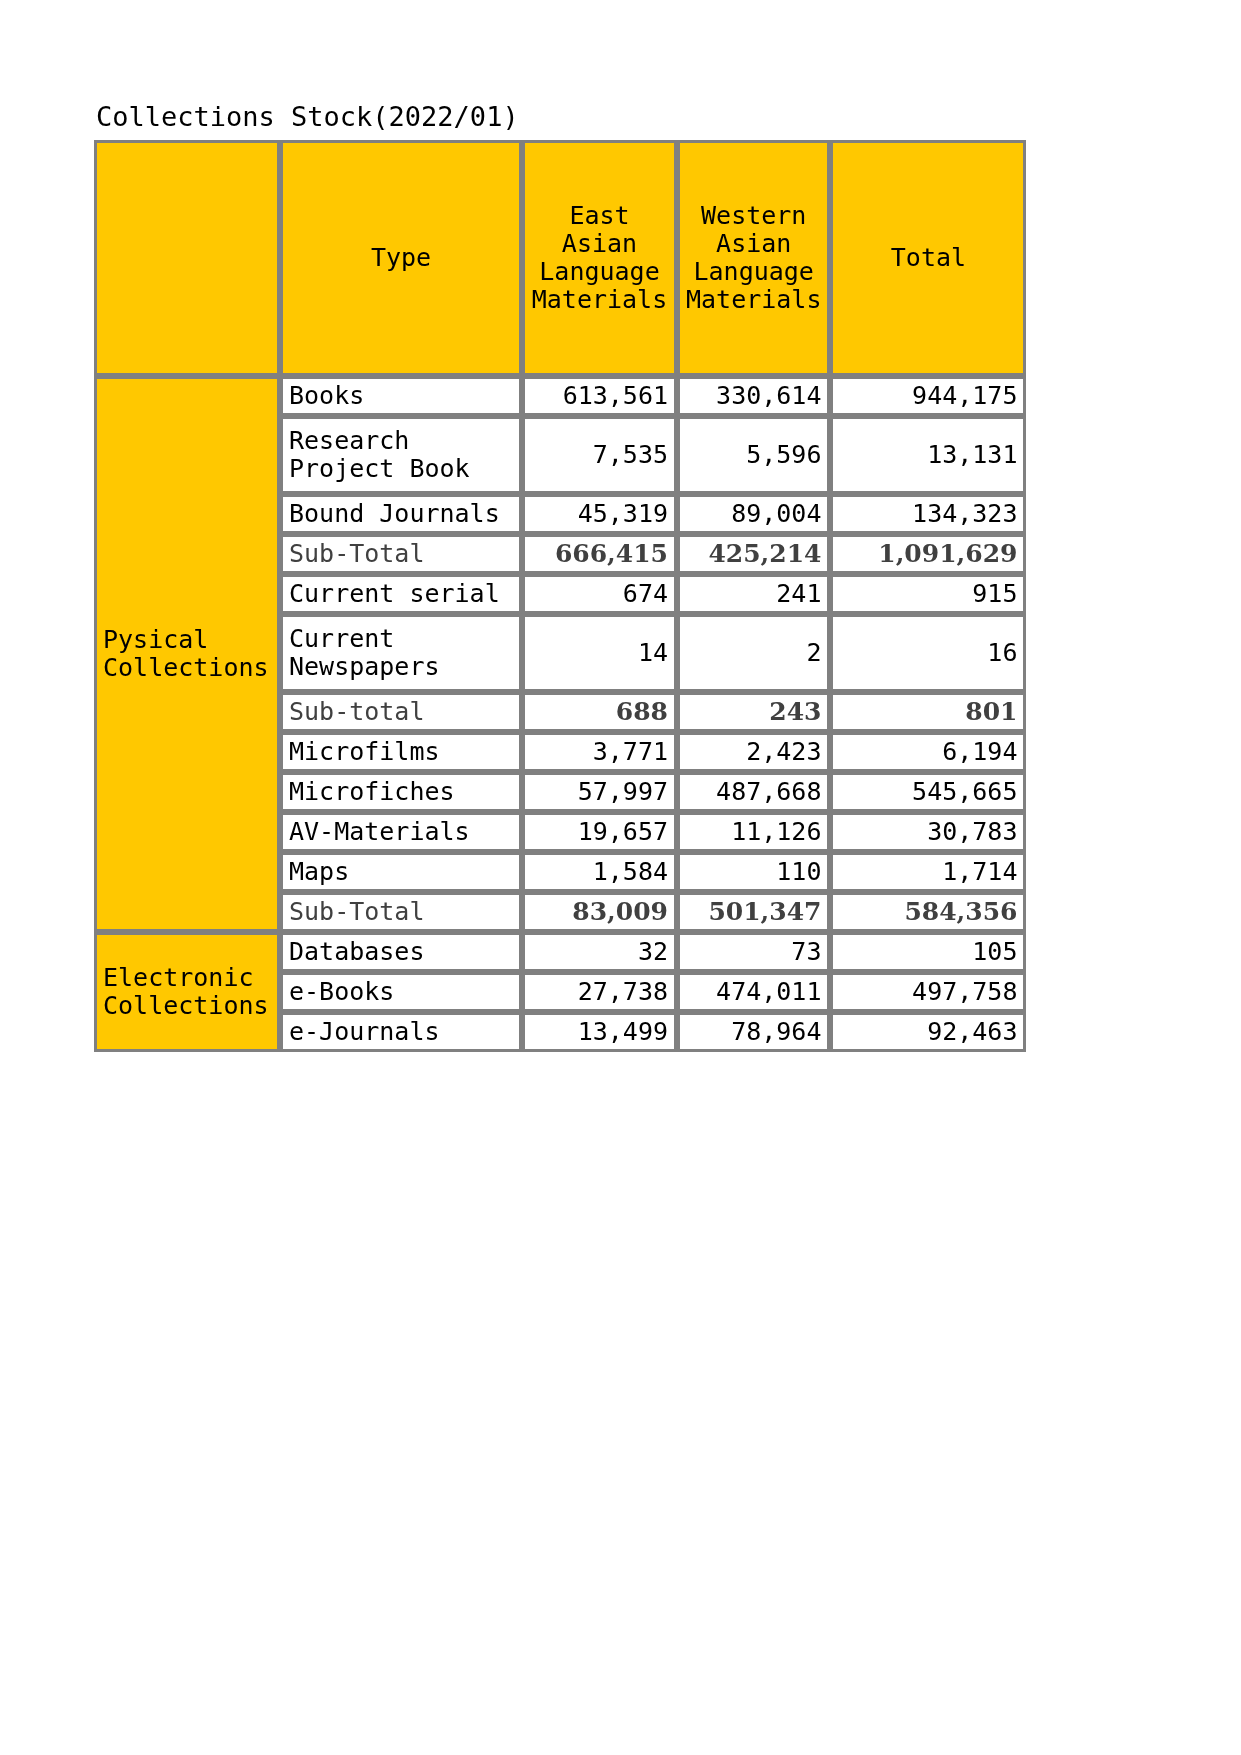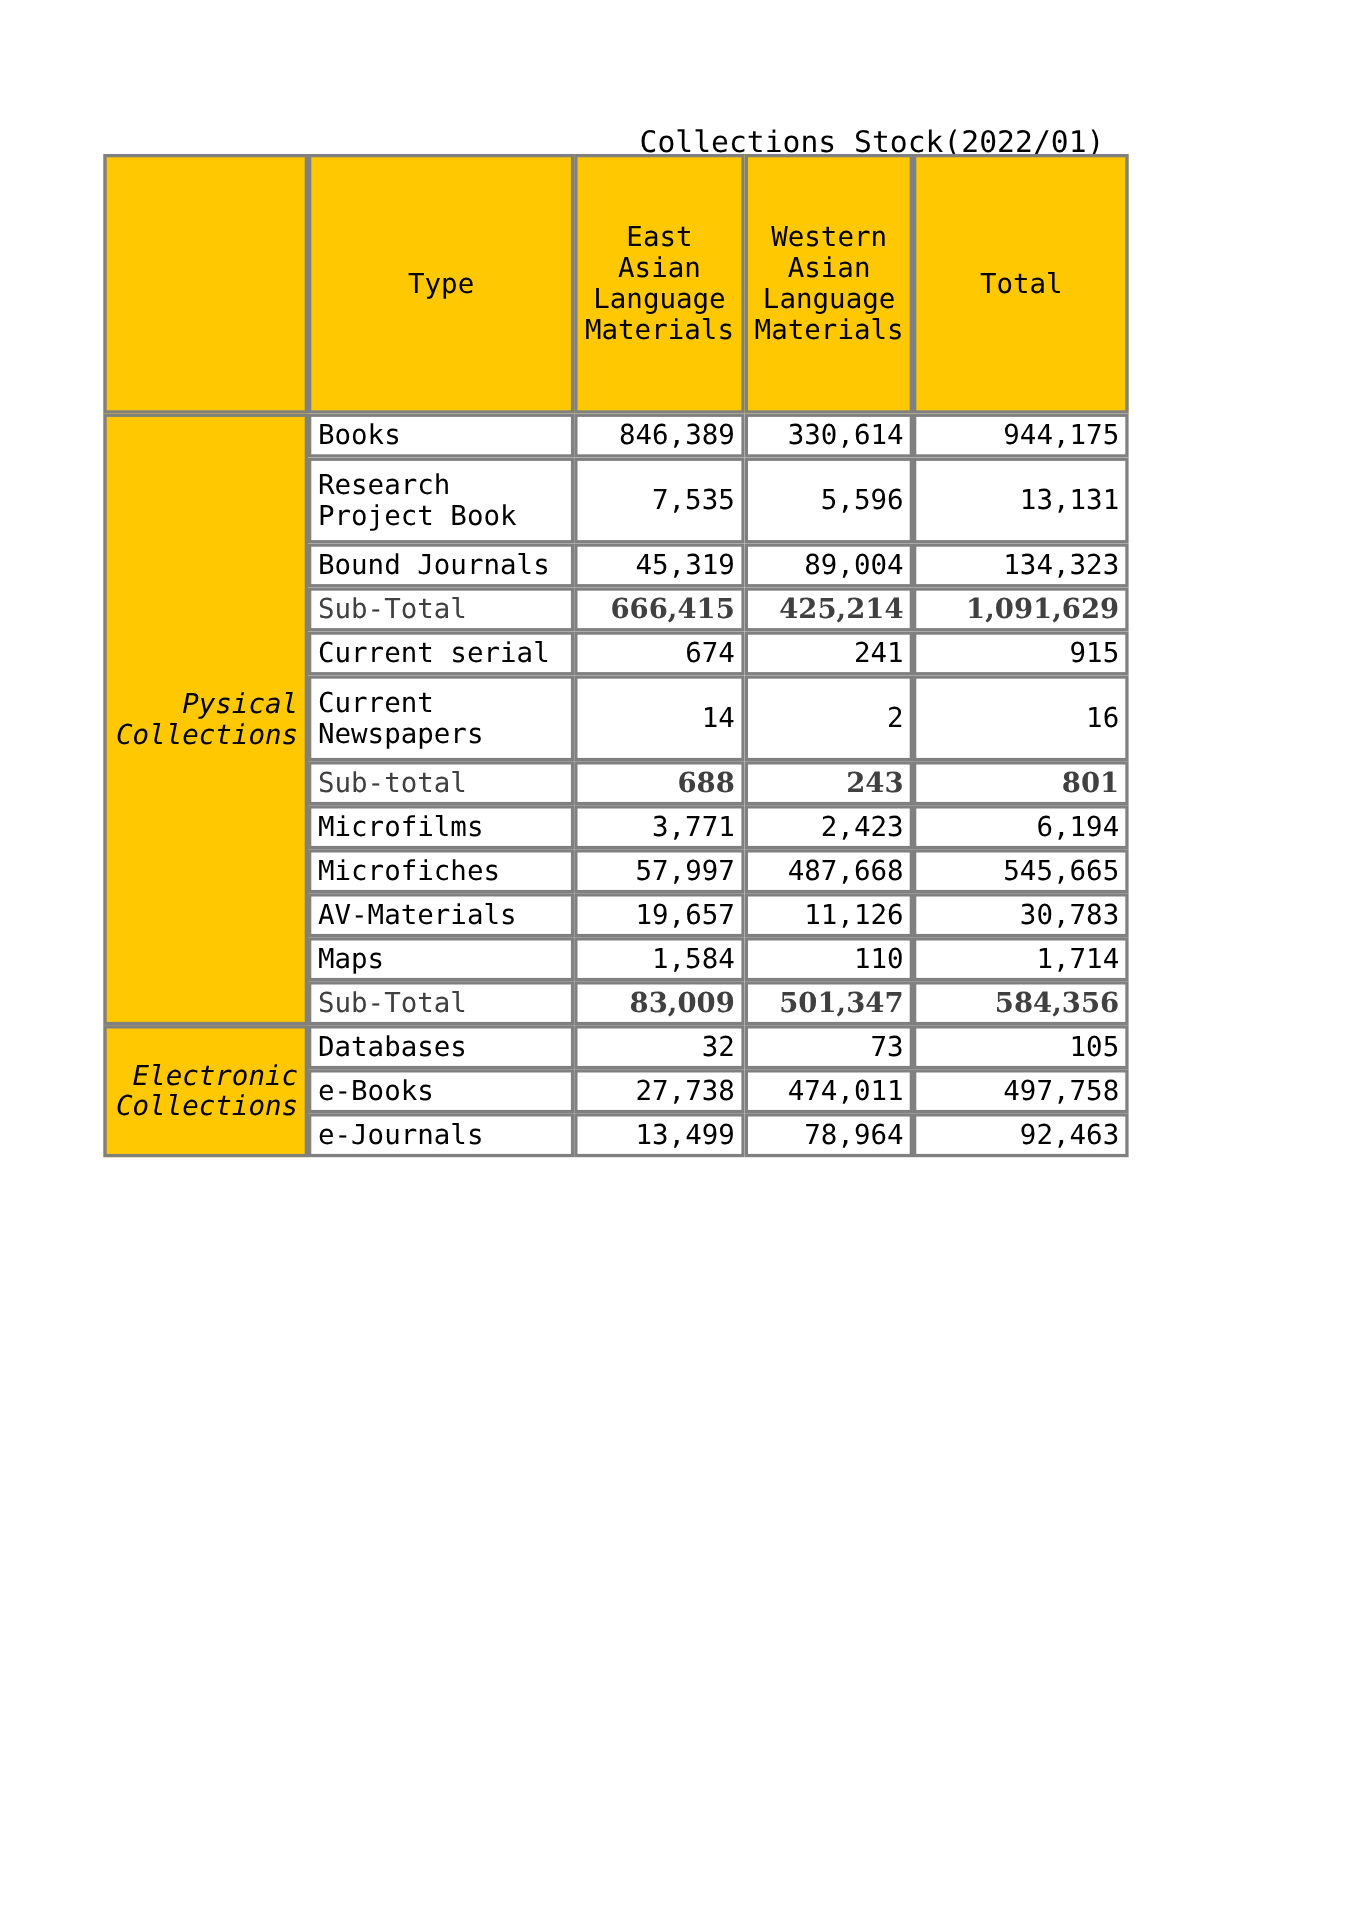--- a/index.html
+++ b/index.html
@@ -19,23 +19,23 @@
     position: absolute;
     left: 0;
     top: 0;
     width: 1241px;
     height: 1755px;
   }
 
   .title {
     position: absolute;
     left: 96px;
-    top: 114px;
+    top: 101px;
     width: 908px;
-    text-align: right;
+    text-align: left;
     font-family: "DejaVu Sans Mono", "Liberation Mono", monospace;
     font-size: 27px;
     color: #000000;
     letter-spacing: 0px;
     white-space: nowrap;
   }
 
   .table-wrap {
     position: absolute;
     left: 94px;
@@ -74,25 +74,24 @@
     text-align: center;
     height: 236px;
     font-size: 25px;
     line-height: 1.30;
   }
   .hdr-blank { background: #ffc800 !important; }
 
   
   .grp {
     background: #ffc800 !important;
-    text-align: right;
+    text-align: left;
     font-family: "DejaVu Serif", "Liberation Serif", serif;
     font-size: 25px;
     line-height: 1.25;
-    font-style: italic;
   }
 
   
   .tname {
     text-align: left;
     white-space: pre-line;
     font-size: 25px;
   }
 
   
@@ -140,21 +139,21 @@
         <tr>
           <td class="hdr hdr-blank"></td>
           <td class="hdr">Type</td>
           <td class="hdr">East Asian Language Materials</td>
           <td class="hdr">Western Asian Language Materials</td>
           <td class="hdr">Total</td>
         </tr>
       <tr class="r-1line">
             <td class="grp" rowspan="12">Pysical Collections</td>
             <td class="tname">Books</td>
-            <td class="num">846,389</td>
+            <td class="num">613,561</td>
             <td class="num">330,614</td>
             <td class="num">944,175</td>
           </tr>
           <tr class="r-2line">
             <td class="tname">Research
 Project Book</td>
             <td class="num">7,535</td>
             <td class="num">5,596</td>
             <td class="num">13,131</td>
           </tr>

